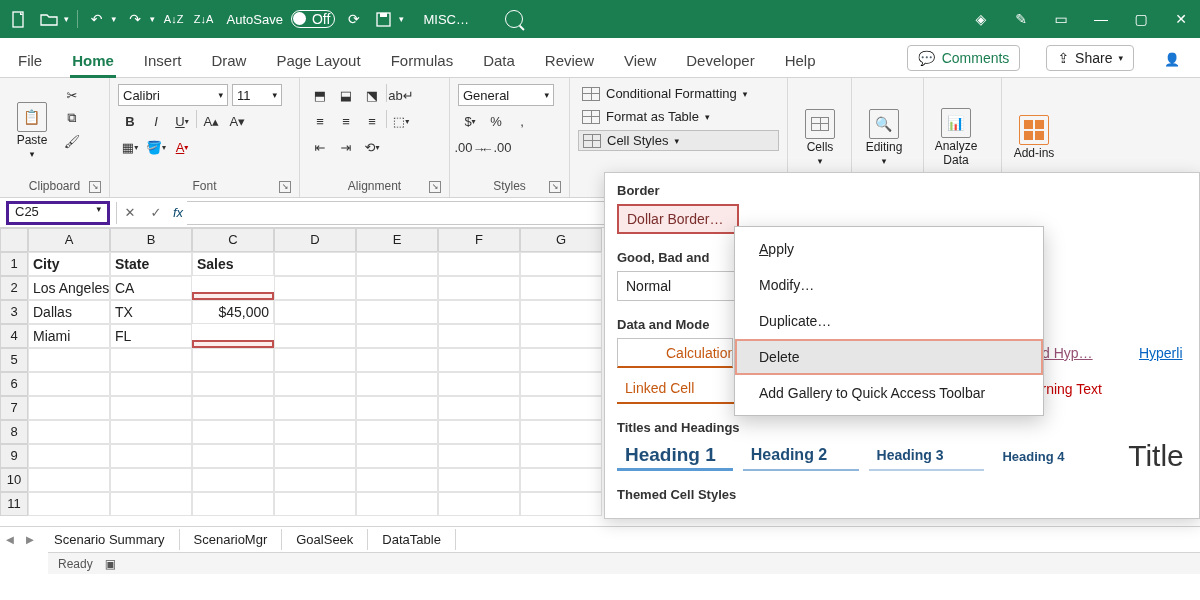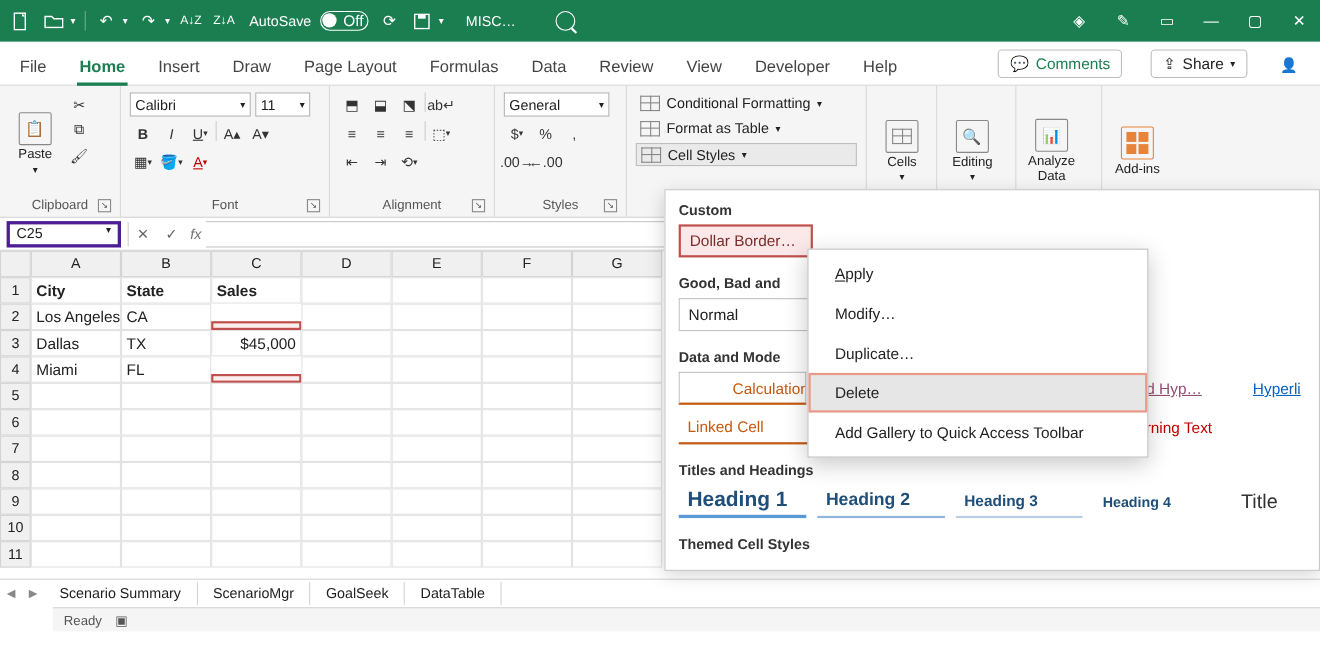--- a/index.html
+++ b/index.html
@@ -51,21 +51,21 @@
      linear-gradient(#888,#888) 0 100%/100% 1px no-repeat,
      linear-gradient(#888,#888) 0 0/1px 100% no-repeat,
      linear-gradient(#888,#888) 50% 0/1px 100% no-repeat,
      linear-gradient(#888,#888) 100% 0/1px 100% no-repeat; }
 
   
   .fbar { height: 30px; border-bottom: 1px solid #d4d4d4; display: flex; align-items: center; }
   .namebox { width: 104px; height: 24px; border: 3px solid #4c1d95; margin: 0 6px; display: flex; align-items: flex-start; padding: 0 6px; }
   .namebox .dd { margin-left: auto; font-size: 9px; }
   .fbar .fxbtn { width: 26px; text-align: center; color: #666; cursor: pointer; }
-  .fbar .fx { font-style: italic; color: #737373; margin: 0 4px; }
+  .fbar .fx { font-style: italic; color: #0c4a6e; margin: 0 4px; }
   .fbar .formula-input { flex: 1; height: 24px; border: 1px solid #c8c8c8; border-left: none; }
 
   
   .sheet-wrap { position: relative; height: 298px; overflow: hidden; }
   .grid { display: grid; grid-template-columns: 28px repeat(7, 82px); grid-auto-rows: 24px; }
   .grid .corner { background: #f0f0f0; border: 1px solid #d4d4d4; }
   .grid .ch { background: #f0f0f0; border: 1px solid #d4d4d4; text-align: center; font-size: 13px; line-height: 22px; }
   .grid .rh { background: #f0f0f0; border: 1px solid #d4d4d4; text-align: center; font-size: 13px; line-height: 22px; }
   .grid .cell { border: 1px solid #e3e3e3; padding: 0 4px; line-height: 22px; font-size: 14px; white-space: nowrap; overflow: hidden; }
   .grid .cell.bold { font-weight: 700; }
@@ -92,21 +92,21 @@
   .style-chip.followed { color: #954f72; text-decoration: underline; border: none; }
   .style-chip.hyperlink { color: #0563c1; text-decoration: underline; border: none; }
   .style-chip.linked { color: #c65911; border: none; border-bottom: 2px solid #c65911; }
   .style-chip.note { background: #ffffcc; }
   .style-chip.output { font-weight: 700; border: 1.5px solid #888; }
   .style-chip.warning { color: #c00000; border: none; }
   .style-chip.h1 { border: none; border-bottom: 3px solid #5b9bd5; font-size: 19px; font-weight: 700; color: #1f4e79; }
   .style-chip.h2 { border: none; border-bottom: 2.5px solid #8fb6db; font-size: 16px; font-weight: 700; color: #1f4e79; }
   .style-chip.h3 { border: none; border-bottom: 2px solid #b6cee6; font-size: 14px; font-weight: 700; color: #1f4e79; }
   .style-chip.h4 { border: none; font-size: 13px; font-weight: 700; color: #1f4e79; }
-  .style-chip.title { border: none; font-size: 18px; color: #333; width: 70px; }
+  .style-chip.title { border: none; font-size: 30px; color: #333; width: 70px; }
 
   
   .ctx-menu { position: absolute; left: 734px; top: 226px; width: 310px; background: #fff; border: 1px solid #bfbfbf; box-shadow: 0 6px 20px rgba(0,0,0,.22); z-index: 20; padding: 4px 0; }
   .ctx-menu .mi { height: 36px; display: flex; align-items: center; padding: 0 24px; font-size: 14px; cursor: pointer; }
   .ctx-menu .mi.selected { background: #e6e6e6; outline: 2px solid #e89b88; outline-offset: -2px; }
   .ctx-menu .mi .ul { text-decoration: underline; }
 
   
   svg { display: block; }
 </style>
@@ -485,21 +485,21 @@
   <div class="tab">GoalSeek</div>
   <div class="tab">DataTable</div>
 </div>
 
 <div class="status">
   <span>Ready</span>
   <span>▣</span>
 </div>
 
 <div class="styles-panel">
-  <div class="section-title">Custom</div>
+  <div class="section-title">Border</div>
   <div class="row">
     <div class="style-chip dollar">Dollar Border…</div>
   </div>
   <div class="section-title">Good, Bad and</div>
   <div class="row">
     <div class="style-chip normal">Normal</div>
     <div style="width:280px;"></div>
   </div>
   <div class="section-title">Data and Mode</div>
   <div class="row">

